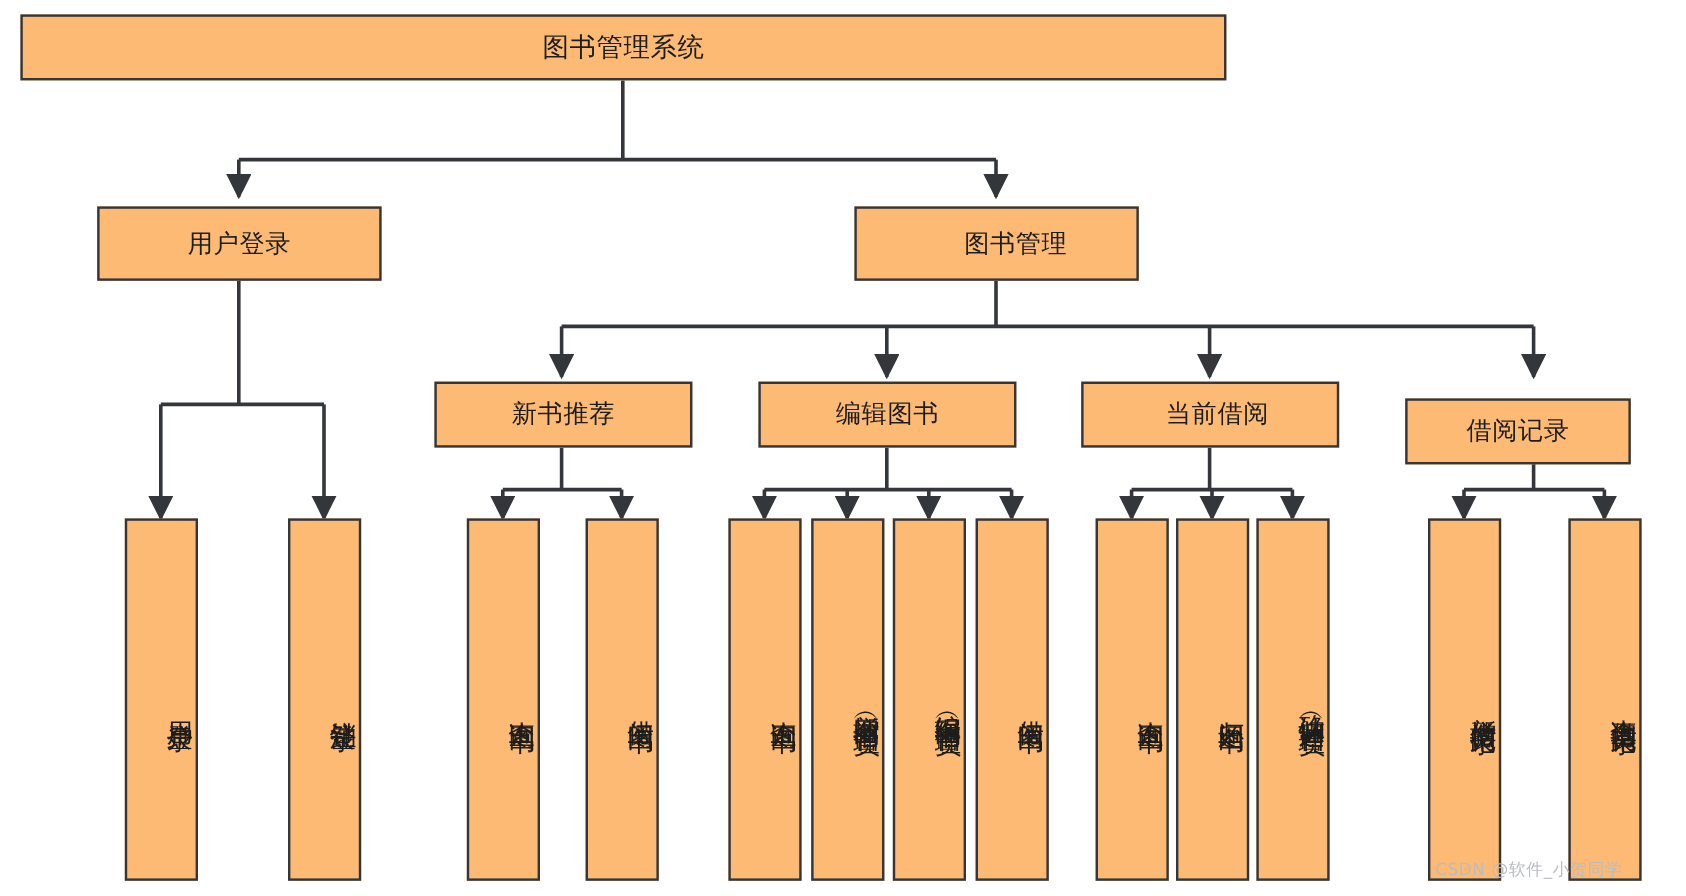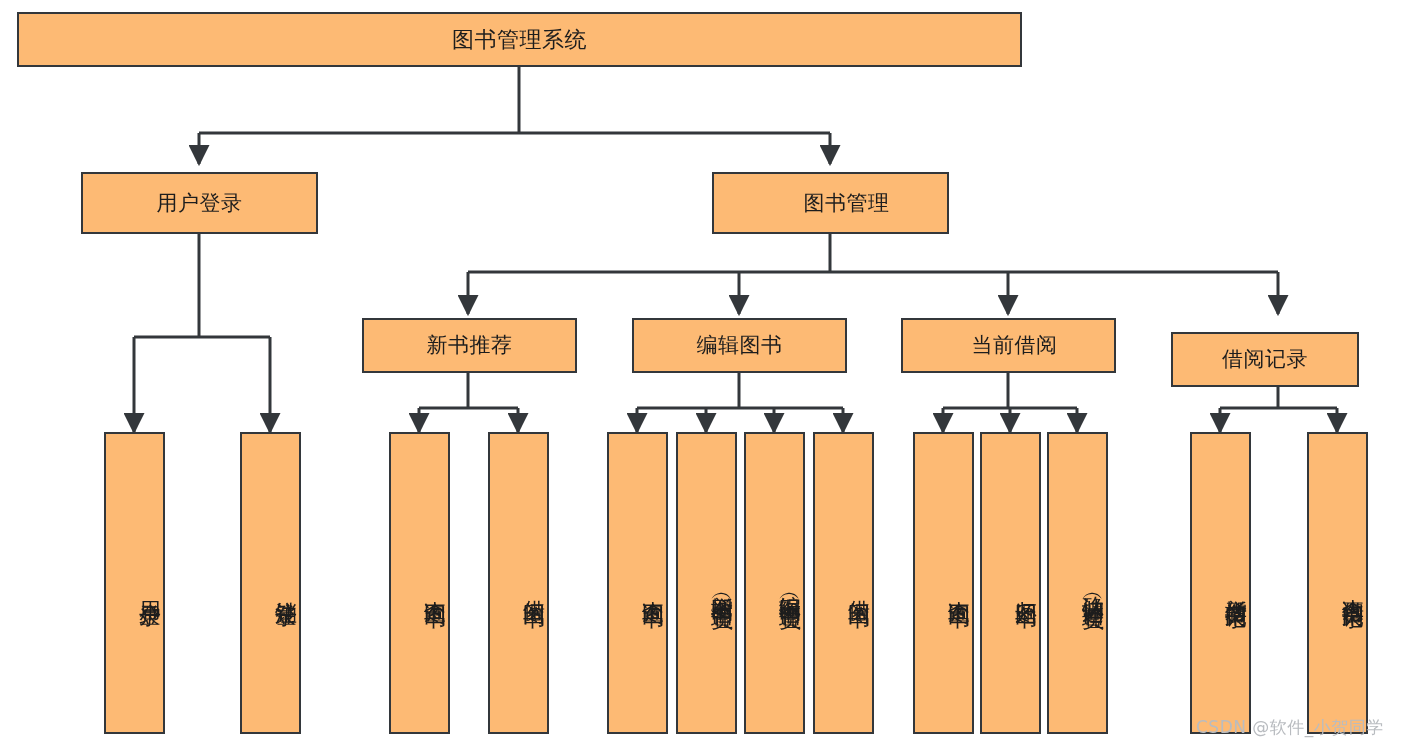--- a/index.html
+++ b/index.html
@@ -54,21 +54,21 @@
   svg.links {
     position: absolute;
     left: 0;
     top: 0;
     width: 1405px;
     height: 747px;
     pointer-events: none;
   }
   .watermark {
     position: absolute;
-    font-size: 17px;
+    font-size: 14px;
     color: #b9bcc0;
     white-space: nowrap;
     letter-spacing: 0.5px;
   }
 </style>
 </head>
 <body>
 
 <div id="canvas">
 

